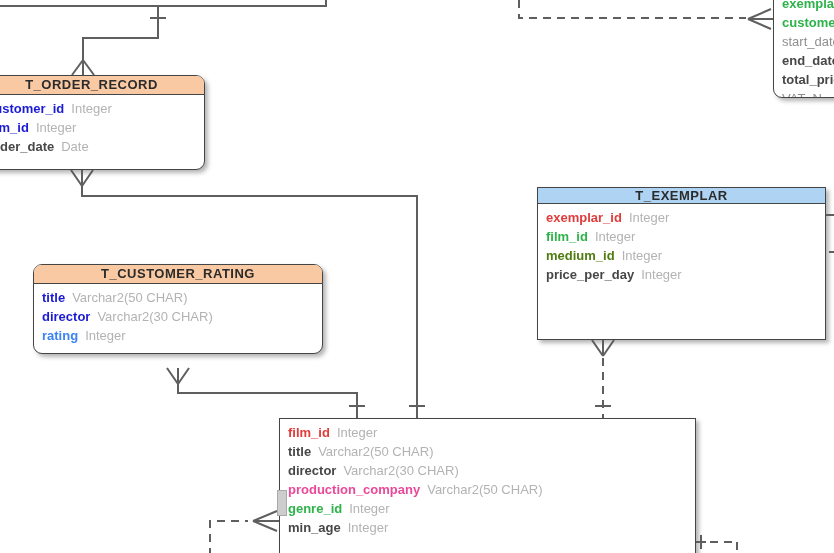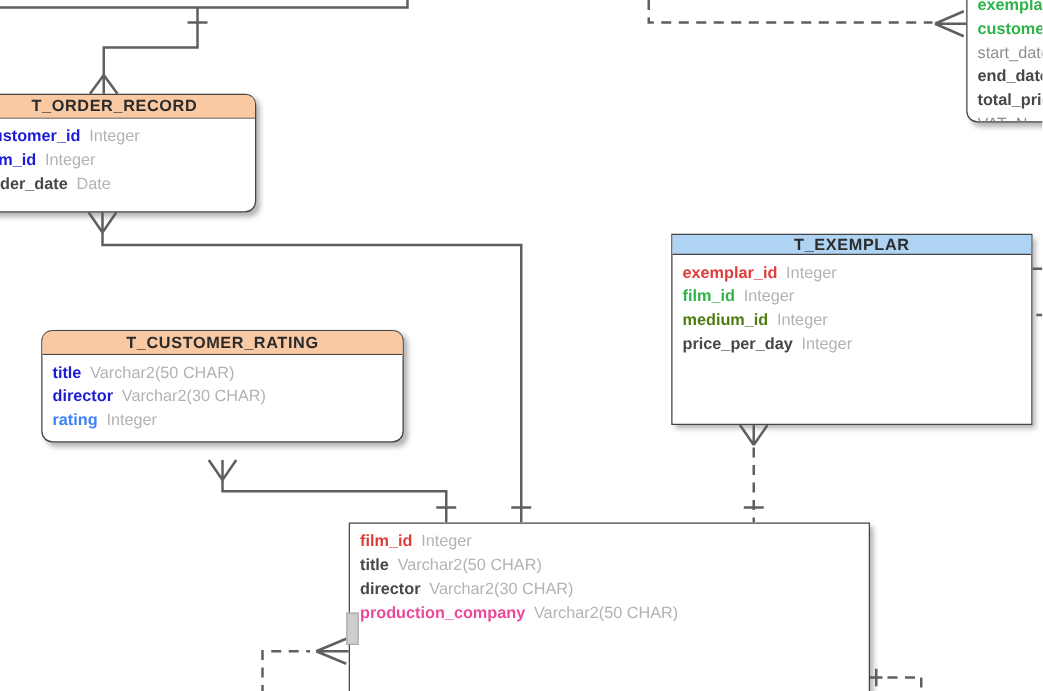--- a/index.html
+++ b/index.html
@@ -127,20 +127,22 @@
       <div class="row"><span class="fn" style="color: rgb(71, 71, 71);">price_per_day</span><span class="ft">Integer</span></div>
     </div>
   </div>
 
   <div class="tbl blue" id="tbl-film" style="left:279px;top:418px;width:417px;height:160px;">
     <div class="rows">
       <div class="row"><span class="fn" style="color: rgb(224, 60, 60);">film_id</span><span class="ft">Integer</span></div>
       <div class="row"><span class="fn" style="color: rgb(71, 71, 71);">title</span><span class="ft">Varchar2(50 CHAR)</span></div>
       <div class="row"><span class="fn" style="color: rgb(71, 71, 71);">director</span><span class="ft">Varchar2(30 CHAR)</span></div>
       <div class="row"><span class="fn" style="color: #ec4899;">production_company</span><span class="ft">Varchar2(50 CHAR)</span></div>
+      <div class="row"><span class="fn" style="color: rgb(46, 179, 74);">genre_id</span><span class="ft">Integer</span></div>
+      <div class="row"><span class="fn" style="color: rgb(71, 71, 71);">min_age</span><span class="ft">Integer</span></div>
     </div>
   </div>
 
   <div class="tbl round" id="tbl-rental" style="left:773px;top:-24px;width:200px;height:122px;overflow:hidden;">
     <div class="rows">
       <div class="row"><span class="fn" style="color: rgb(46, 179, 74);">exemplar_id</span></div>
       <div class="row"><span class="fn" style="color: rgb(46, 179, 74);">customer_id</span></div>
       <div class="row"><span class="fn reg" style="color: rgb(143, 143, 143);">start_date</span></div>
       <div class="row"><span class="fn" style="color: rgb(71, 71, 71);">end_date</span></div>
       <div class="row"><span class="fn" style="color: rgb(71, 71, 71);">total_price</span></div>

